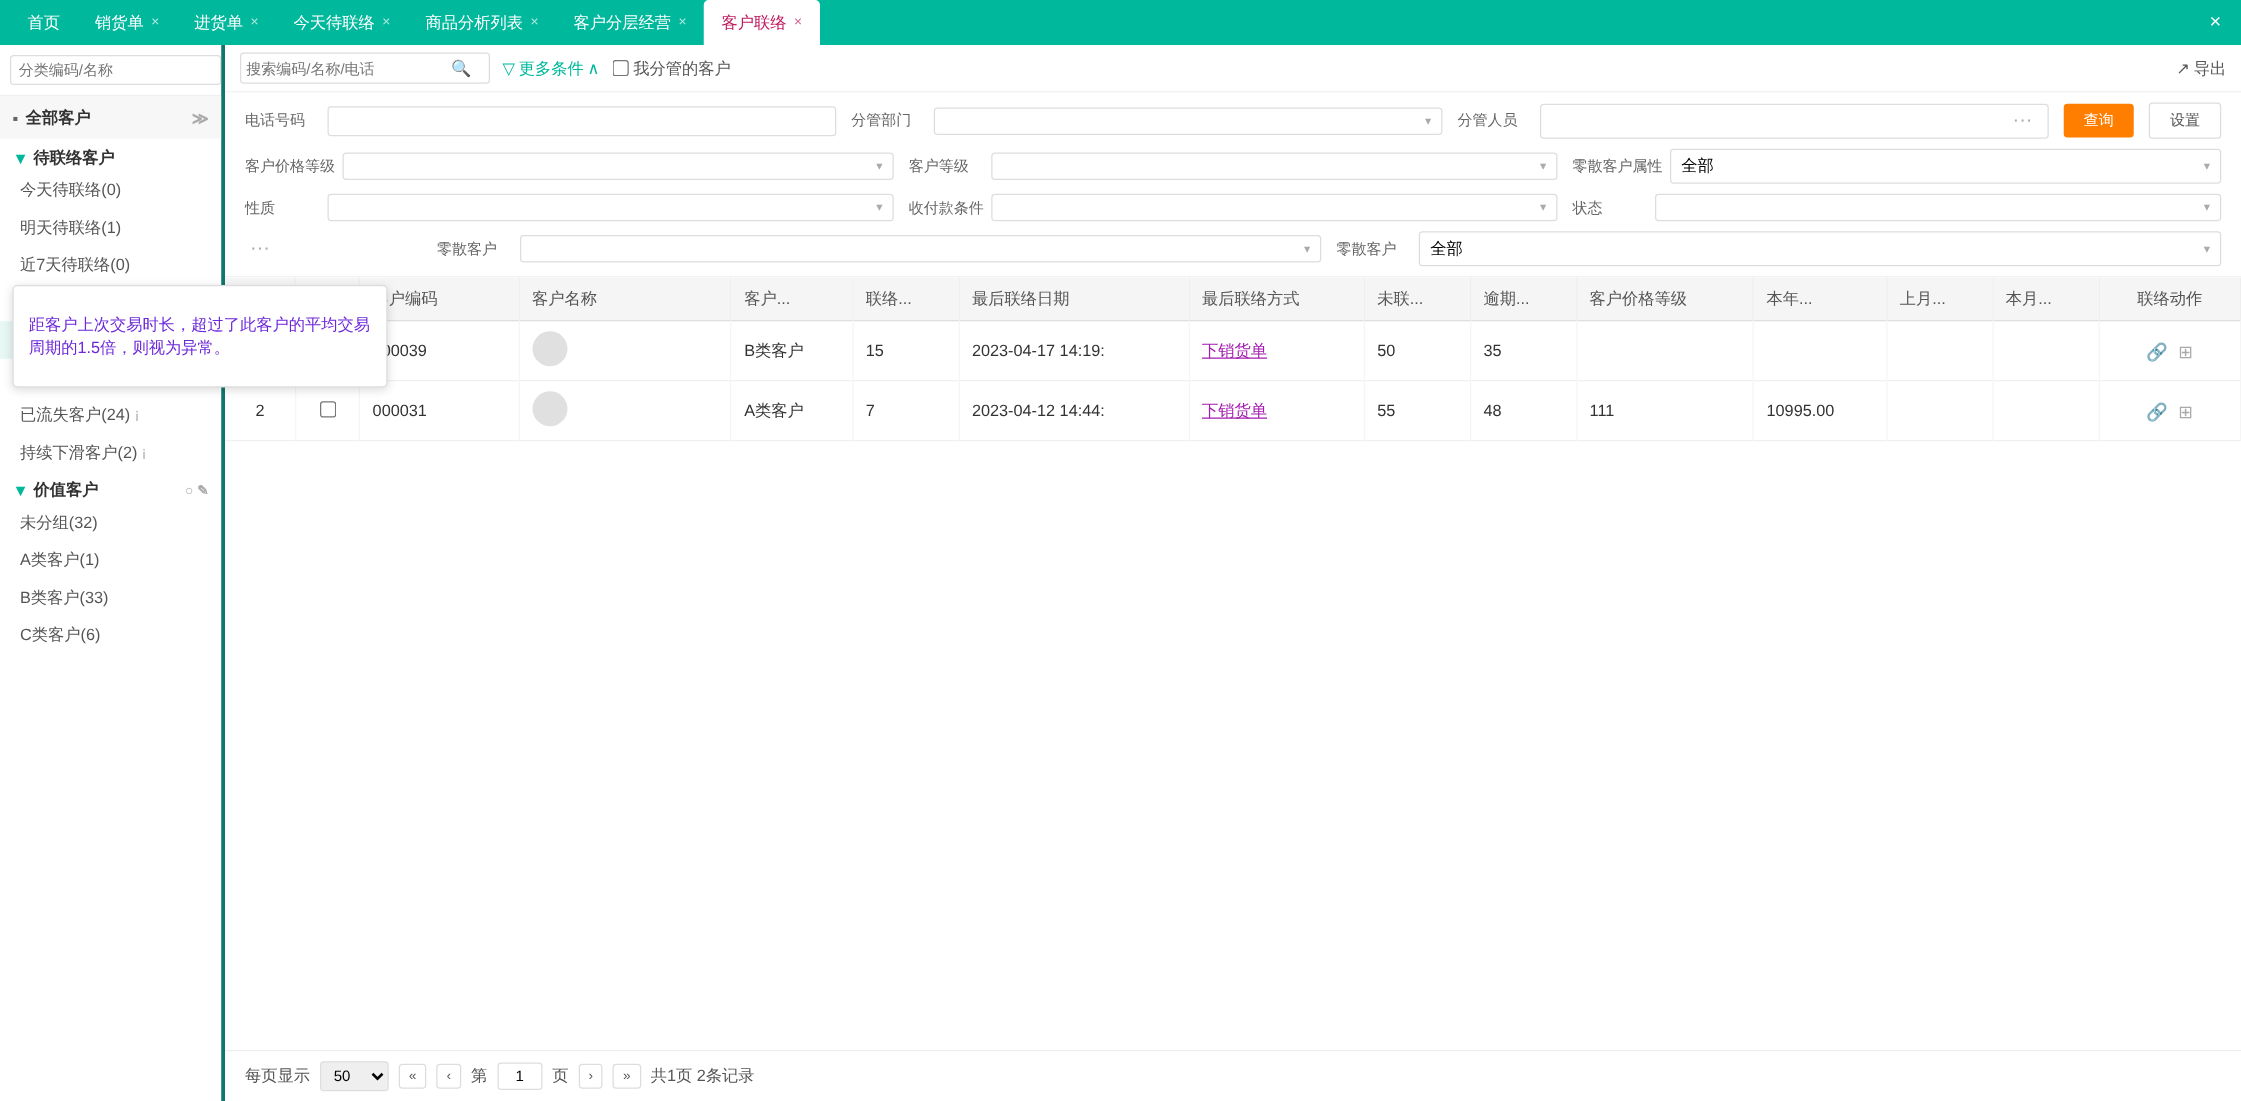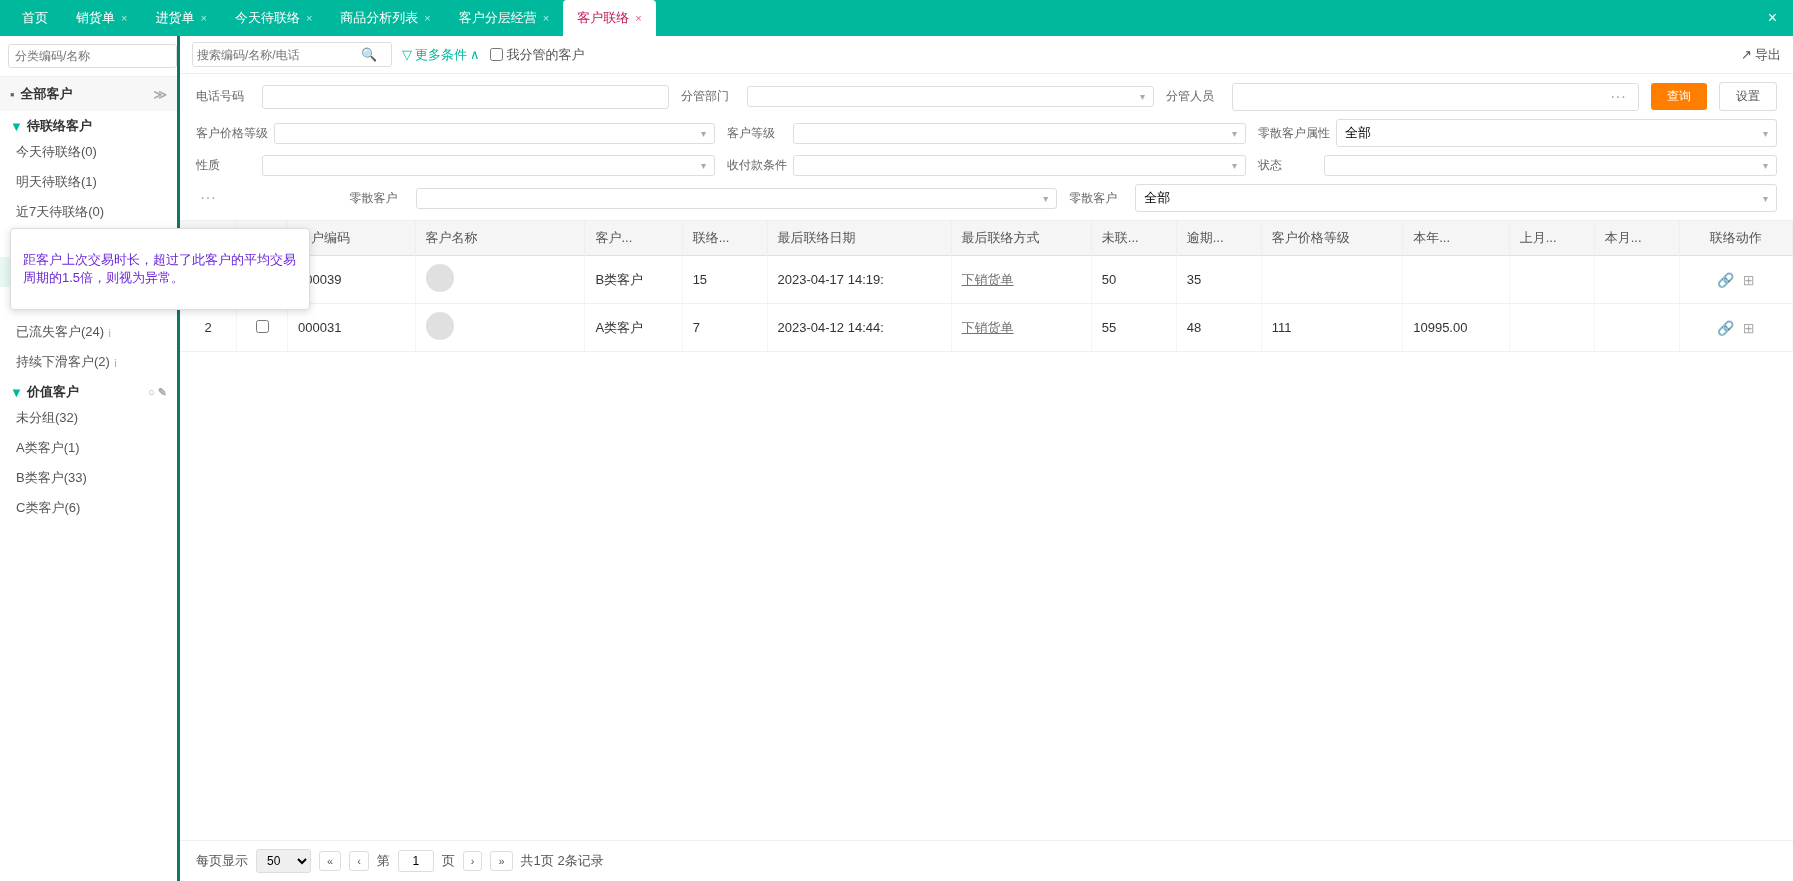--- a/index.html
+++ b/index.html
@@ -281,21 +281,21 @@
     table tbody td {
       padding: 8px 10px;
       color: #333;
       border-right: 1px solid #f5f5f5;
       white-space: nowrap;
     }
     .col-num { width: 40px; text-align: center; }
     .col-check { width: 36px; text-align: center; }
     .col-code { width: 90px; }
     .col-name { width: 120px; }
-    .col-link { color: #737373; text-decoration: underline; cursor: pointer; }
+    .col-link { color: #a21caf; text-decoration: underline; cursor: pointer; }
     .col-small { width: 60px; }
     .col-date { width: 130px; }
     .col-method { width: 90px; }
     .col-action { width: 80px; text-align: center; }
     .action-icons { display: flex; gap: 8px; justify-content: center; }
     .action-icon { color: #aaa; cursor: pointer; font-size: 14px; }
     .avatar-placeholder {
       width: 28px;
       height: 28px;
       background: #e0e0e0;

